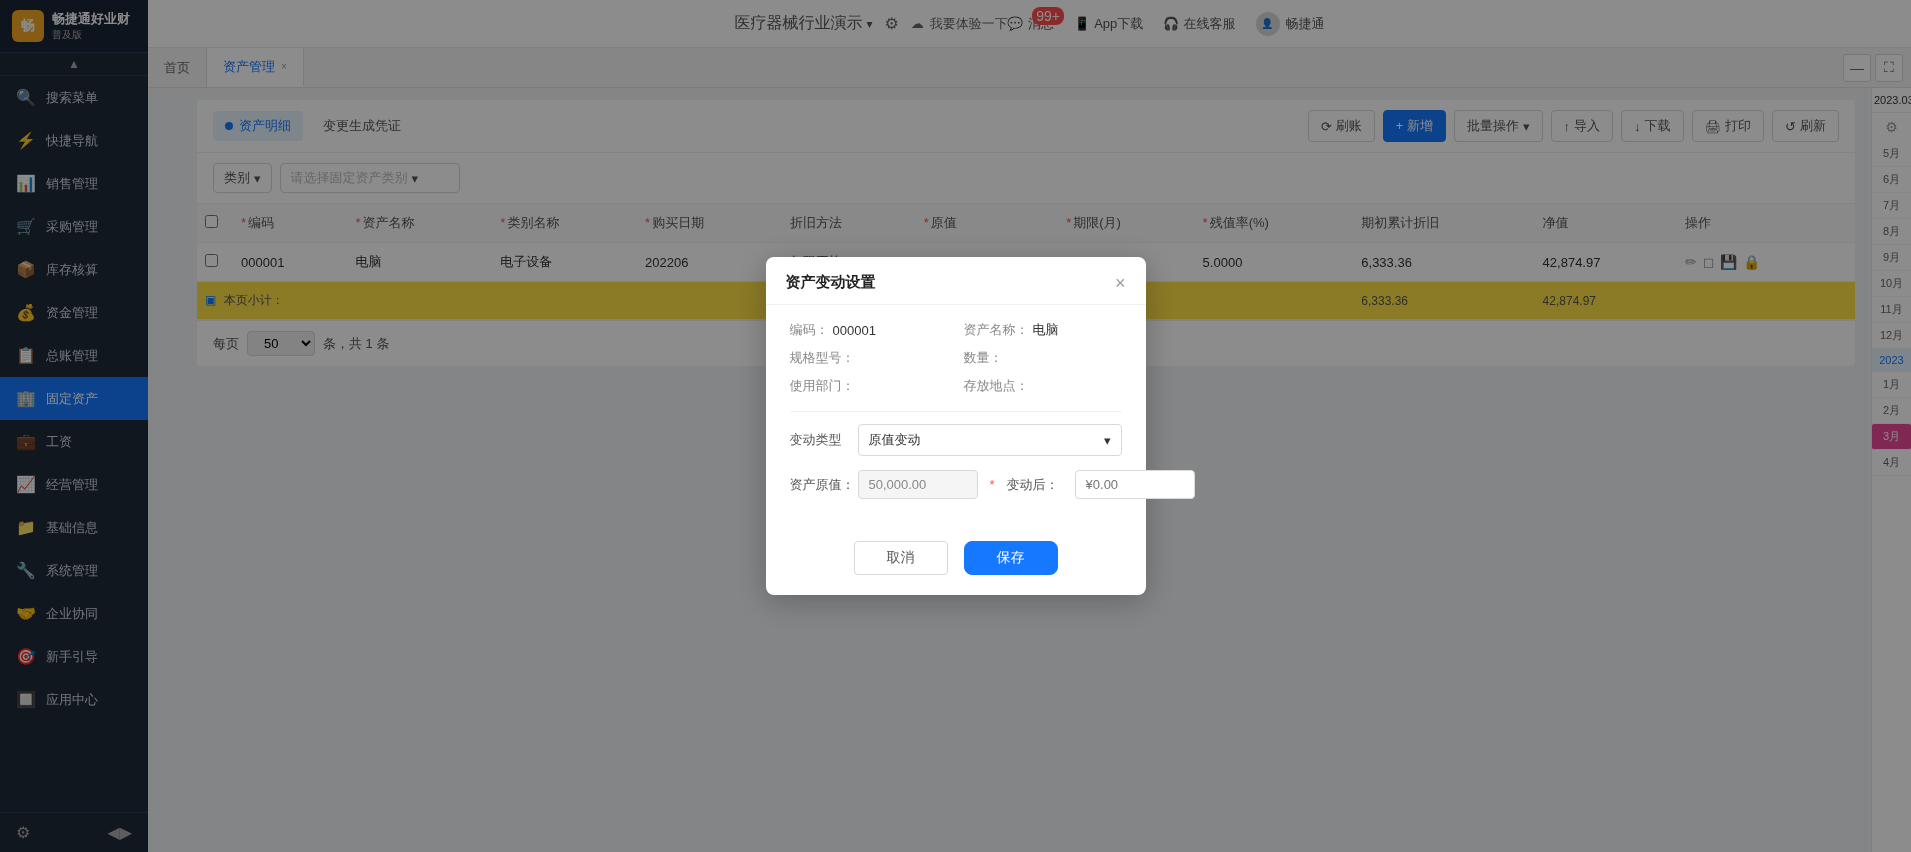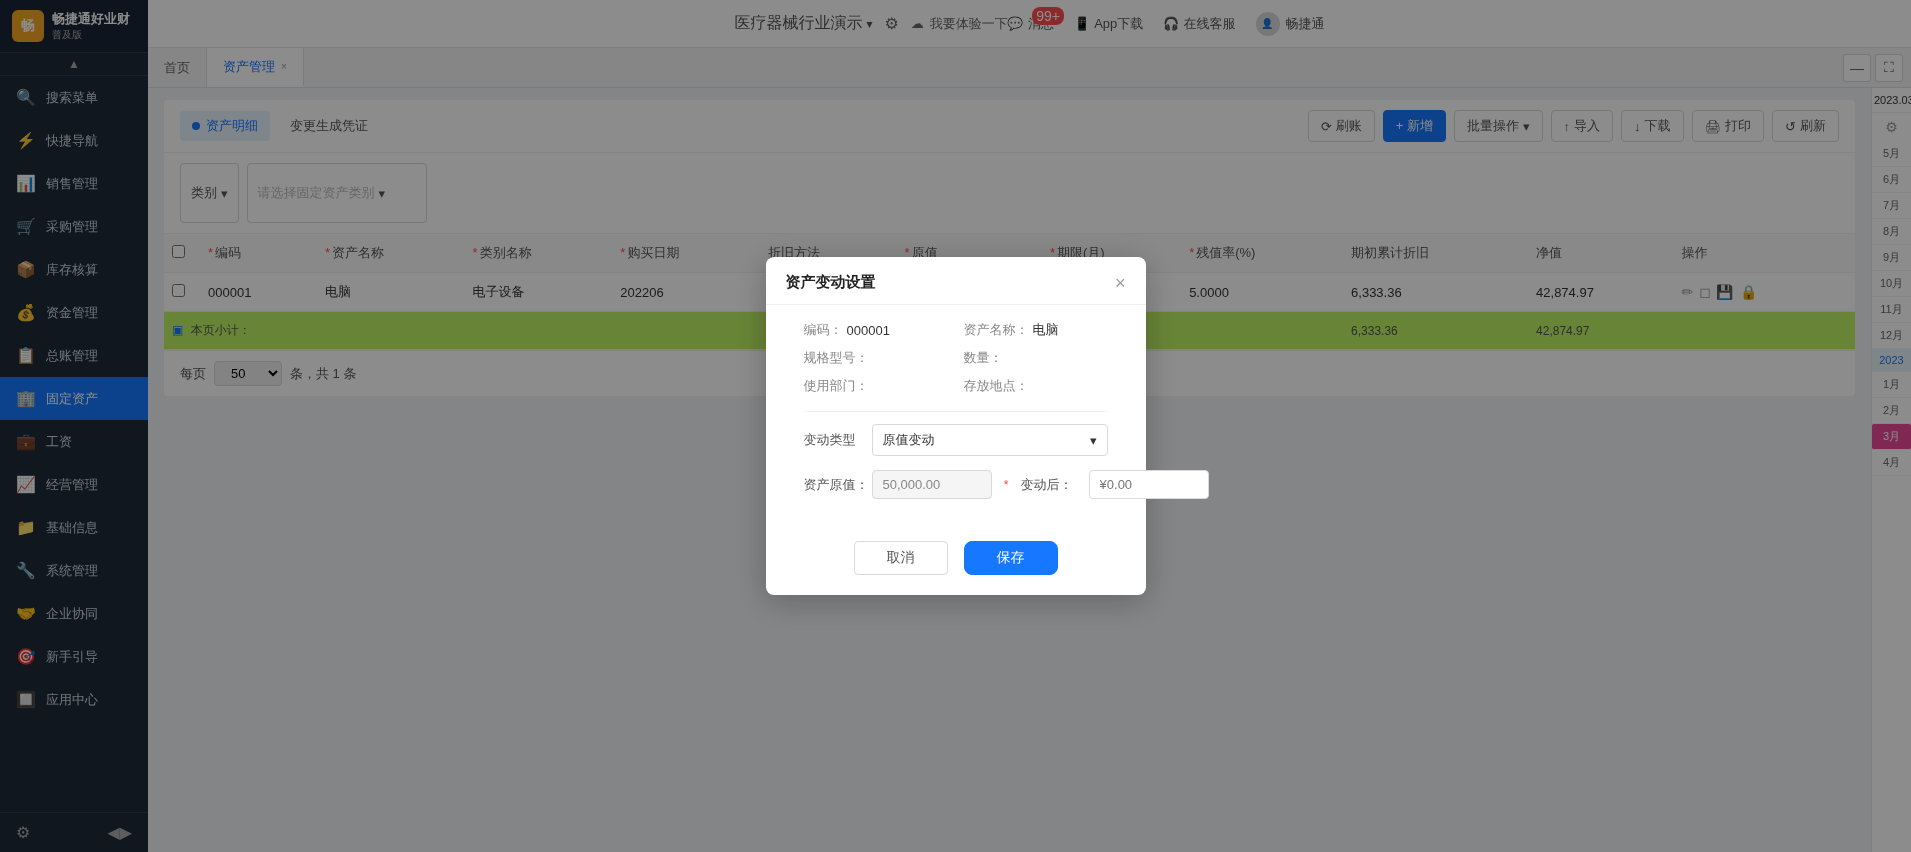--- a/index.html
+++ b/index.html
@@ -92,21 +92,21 @@
       border-right: 1px solid #e0e0e0;
       color: #666;
     }
     .tab.active { background: #fff; color: #1677ff; border-bottom: 2px solid #fff; }
     .tab-close { font-size: 10px; color: #999; cursor: pointer; }
     .tabs-right { margin-left: auto; display: flex; align-items: center; gap: 4px; padding: 0 8px; }
     .tabs-btn { width: 28px; height: 28px; display: flex; align-items: center; justify-content: center; cursor: pointer; border: 1px solid #d9d9d9; border-radius: 3px; font-size: 14px; color: #666; background: #fff; }
 
     
     .content { flex: 1; display: flex; overflow: hidden; position: relative; }
-    .content-main { flex: 1; padding: 12px 16px; overflow: auto; background: #f0f2f5; }
+    .content-main { flex: 1; padding: 12px 16px; overflow: auto; background: #f0f2f5; margin-left: 33px; }
 
     
     .page-panel { background: #fff; border-radius: 4px; padding: 0; }
 
     
     .page-toolbar {
       display: flex; align-items: center; justify-content: space-between;
       padding: 10px 16px;
       border-bottom: 1px solid #f0f0f0;
     }
@@ -136,21 +136,21 @@
     .btn-default { background: #fff; color: #555; }
 
     
     .filter-row {
       display: flex; align-items: center; gap: 8px;
       padding: 10px 16px;
       border-bottom: 1px solid #f0f0f0;
     }
     .filter-select {
       display: flex; align-items: center; gap: 4px;
-      padding: 20px 10px;
+      padding: 5px 10px;
       border: 1px solid #d9d9d9;
       border-radius: 4px;
       font-size: 13px;
       color: #555;
       cursor: pointer;
       background: #fff;
     }
     .filter-select-wide {
       min-width: 180px;
     }
@@ -167,21 +167,21 @@
       white-space: nowrap;
       font-weight: 500;
     }
     thead th .required { color: #ff4d4f; margin-right: 2px; }
     tbody td {
       padding: 10px 8px;
       border-bottom: 1px solid #f0f0f0;
       color: #333;
       white-space: nowrap;
     }
-    .subtotal-row td { background: #bef264; color: #555; font-size: 12px; }
+    .subtotal-row td { background: #fde047; color: #555; font-size: 12px; }
     .row-actions { display: flex; align-items: center; gap: 6px; }
     .row-action-btn { font-size: 14px; color: #999; cursor: pointer; }
 
     
     .pagination {
       display: flex; align-items: center; gap: 8px;
       padding: 10px 16px;
       border-top: 1px solid #f0f0f0;
       font-size: 13px;
       color: #555;
@@ -241,21 +241,21 @@
       box-shadow: 0 6px 32px rgba(0,0,0,0.25);
       position: relative;
     }
     .dialog-header {
       padding: 16px 20px 12px;
       border-bottom: 1px solid #f0f0f0;
       display: flex; align-items: center; justify-content: space-between;
     }
     .dialog-title { font-size: 15px; font-weight: bold; color: #222; }
     .dialog-close { font-size: 18px; color: #999; cursor: pointer; line-height: 1; }
-    .dialog-body { padding: 16px 38px; }
+    .dialog-body { padding: 16px 24px; }
     .dialog-info-grid {
       display: grid;
       grid-template-columns: 1fr 1fr;
       gap: 10px 16px;
       margin-bottom: 16px;
     }
     .dialog-info-row { display: flex; align-items: center; gap: 4px; font-size: 13px; }
     .dialog-info-label { color: #888; white-space: nowrap; }
     .dialog-info-value { color: #333; }
     .dialog-divider { border: none; border-top: 1px solid #f0f0f0; margin: 12px 0; }

